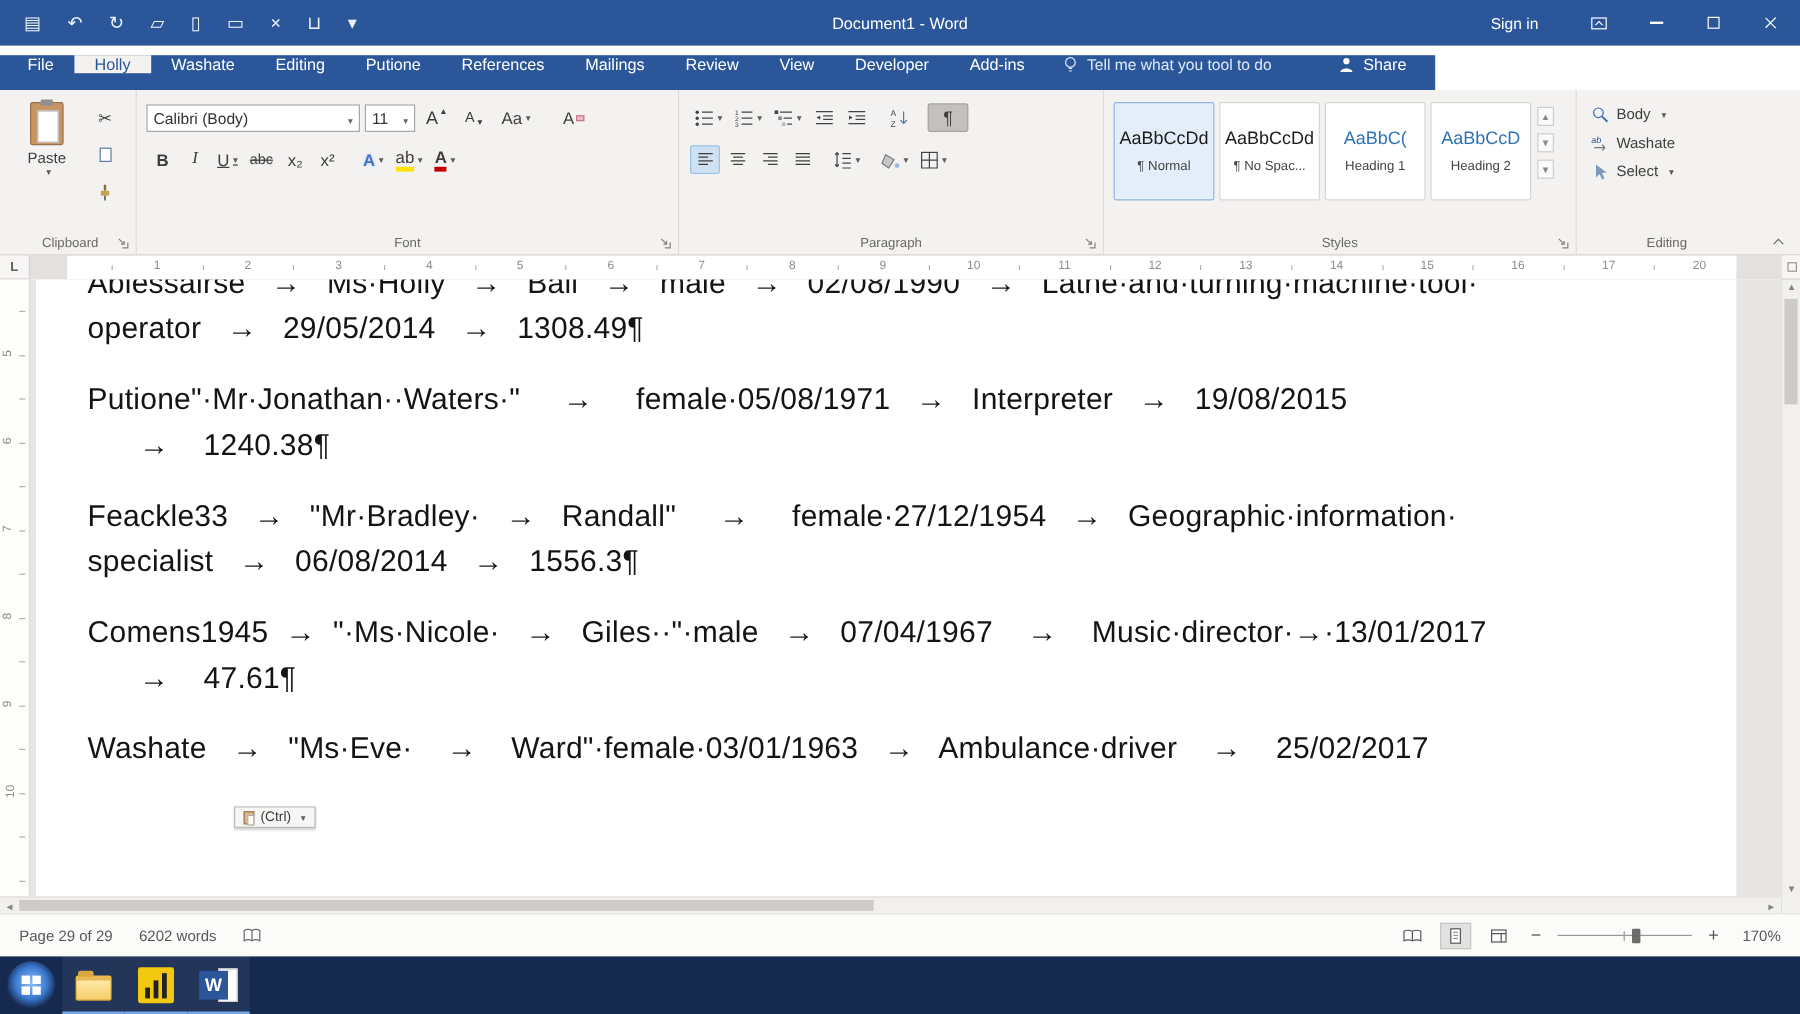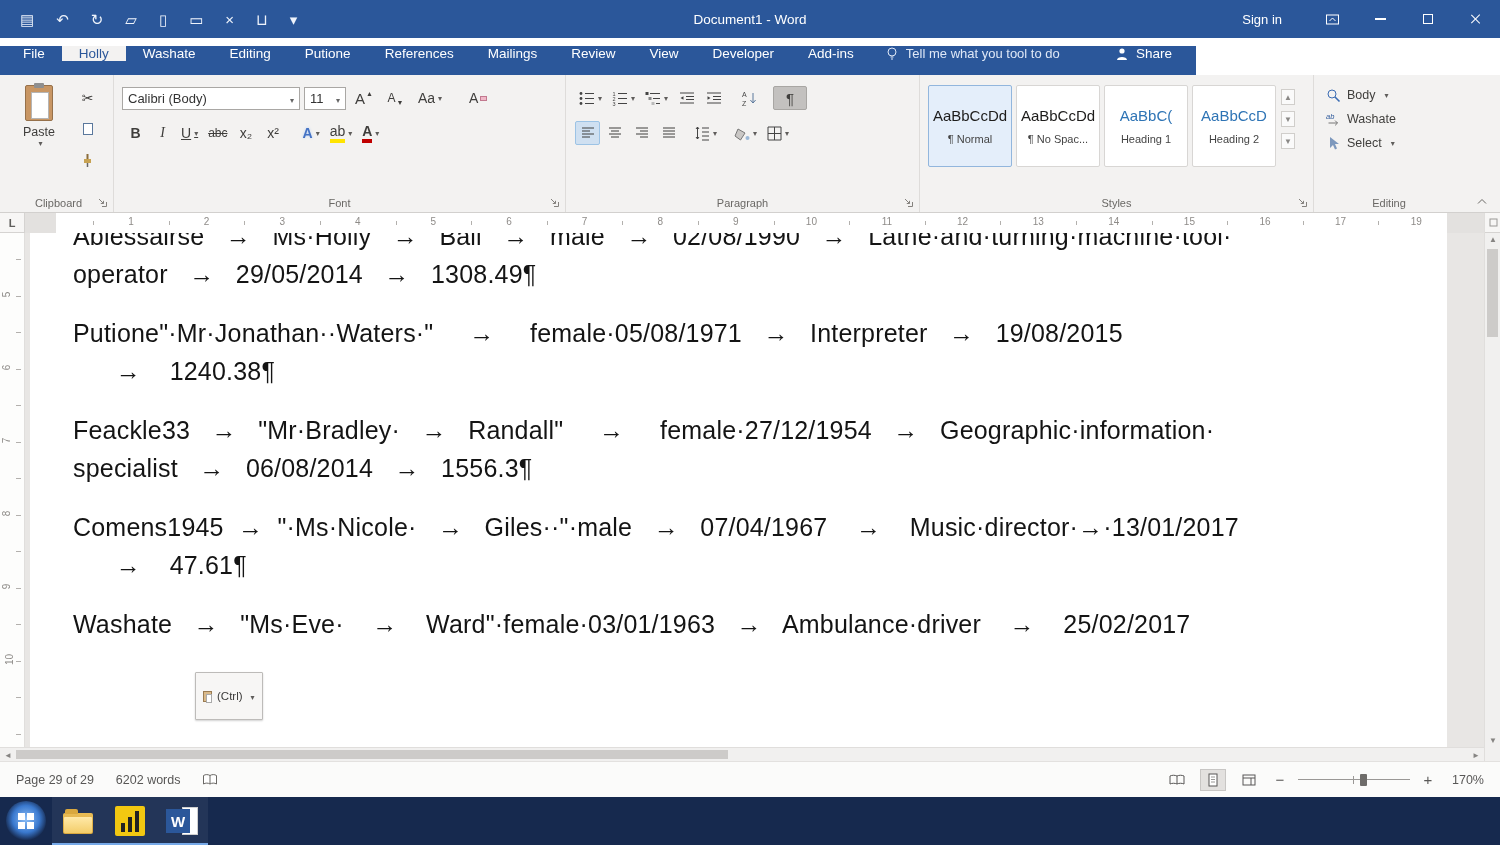--- a/index.html
+++ b/index.html
@@ -89,21 +89,21 @@
 
   
   #docarea{position:absolute;left:0;top:233px;width:1500px;height:514px;background:#e8e6e4}
   #vruler{position:absolute;left:0;top:0;width:25px;height:514px;background:#fdfdfc;border-right:1px solid #e0dedc;overflow:hidden}
   .vnum{position:absolute;left:4px;font-size:10px;color:#8e8b88;transform:rotate(-90deg)}
   .vtick{position:absolute;left:16px;width:5px;height:1px;background:#b3b0ad}
   #page{position:absolute;left:30px;top:0;width:1417px;height:514px;background:#fff;overflow:hidden}
   #doccontent{margin-top:-16px;padding-left:43px}
   .para{margin-bottom:21px}
   .doc-line{white-space:pre;font-size:25px;line-height:38px;color:#141414;letter-spacing:.2px}
-  #paste-opts{display:inline-flex;align-items:center;gap:5px;border:1px solid #bdbbb9;background:#f7f6f5;box-shadow:0 1px 2px rgba(0,0,0,.18);padding:17px 7px;font-size:11.5px;color:#3b3a39;margin:8px 0 0 165px;border-radius:1px}
+  #paste-opts{display:inline-flex;align-items:center;gap:5px;border:1px solid #bdbbb9;background:#f7f6f5;box-shadow:0 1px 2px rgba(0,0,0,.18);padding:2px 7px;font-size:11.5px;color:#3b3a39;margin:8px 0 0 165px;border-radius:1px}
   .mini-clip{position:relative;display:inline-block;width:9px;height:11px;background:#d9b98a;border:1px solid #9a7b52}
   .mini-clip::after{content:"";position:absolute;left:1.5px;top:2px;width:4.5px;height:7px;background:#fff;border:.5px solid #aaa}
   #vscroll{position:absolute;right:0;top:213px;width:16px;height:548px;background:#f1f0ef;border-left:1px solid #e0dedc;color:#868482;font-size:8px}
   #vscroll .box{position:absolute;left:0;top:0;width:16px;height:20px;background:#f7f6f5;border-bottom:1px solid #d5d3d1;display:flex;align-items:center;justify-content:center}
   #vscroll .up{position:absolute;left:0;top:22px;width:16px;text-align:center}
   #vscroll .thumb{position:absolute;left:2px;top:36px;width:11px;height:88px;background:#cdcbc9}
   #vscroll .down{position:absolute;left:0;bottom:16px;width:16px;text-align:center}
   #hscroll{position:absolute;left:0;top:747px;width:1484px;height:14px;background:#f1f0ef;border-top:1px solid #e0dedc;color:#868482;font-size:8px}
   #hscroll .left{position:absolute;left:4px;top:3px}
   #hscroll .right{position:absolute;right:4px;top:3px}
@@ -476,21 +476,21 @@
     <span class="rnum" style="left: 635.2px;">8</span>
     <span class="rnum" style="left: 710.8px;">9</span>
     <span class="rnum" style="left: 786.4px;">10</span>
     <span class="rnum" style="left: 862px;">11</span>
     <span class="rnum" style="left: 937.6px;">12</span>
     <span class="rnum" style="left: 1013.2px;">13</span>
     <span class="rnum" style="left: 1088.8px;">14</span>
     <span class="rnum" style="left: 1164.4px;">15</span>
     <span class="rnum" style="left: 1240px;">16</span>
     <span class="rnum" style="left: 1315.6px;">17</span>
-    <span class="rnum" style="left: 1391.2px;">19</span>
+    <span class="rnum" style="left: 1391.2px;">20</span>
     <span class="rtick" style="left: 68.2px;"></span>
     <span class="rtick" style="left: 143.8px;"></span>
     <span class="rtick" style="left: 219.4px;"></span>
     <span class="rtick" style="left: 295px;"></span>
     <span class="rtick" style="left: 370.6px;"></span>
     <span class="rtick" style="left: 446.2px;"></span>
     <span class="rtick" style="left: 521.8px;"></span>
     <span class="rtick" style="left: 597.4px;"></span>
     <span class="rtick" style="left: 673px;"></span>
     <span class="rtick" style="left: 748.6px;"></span>

